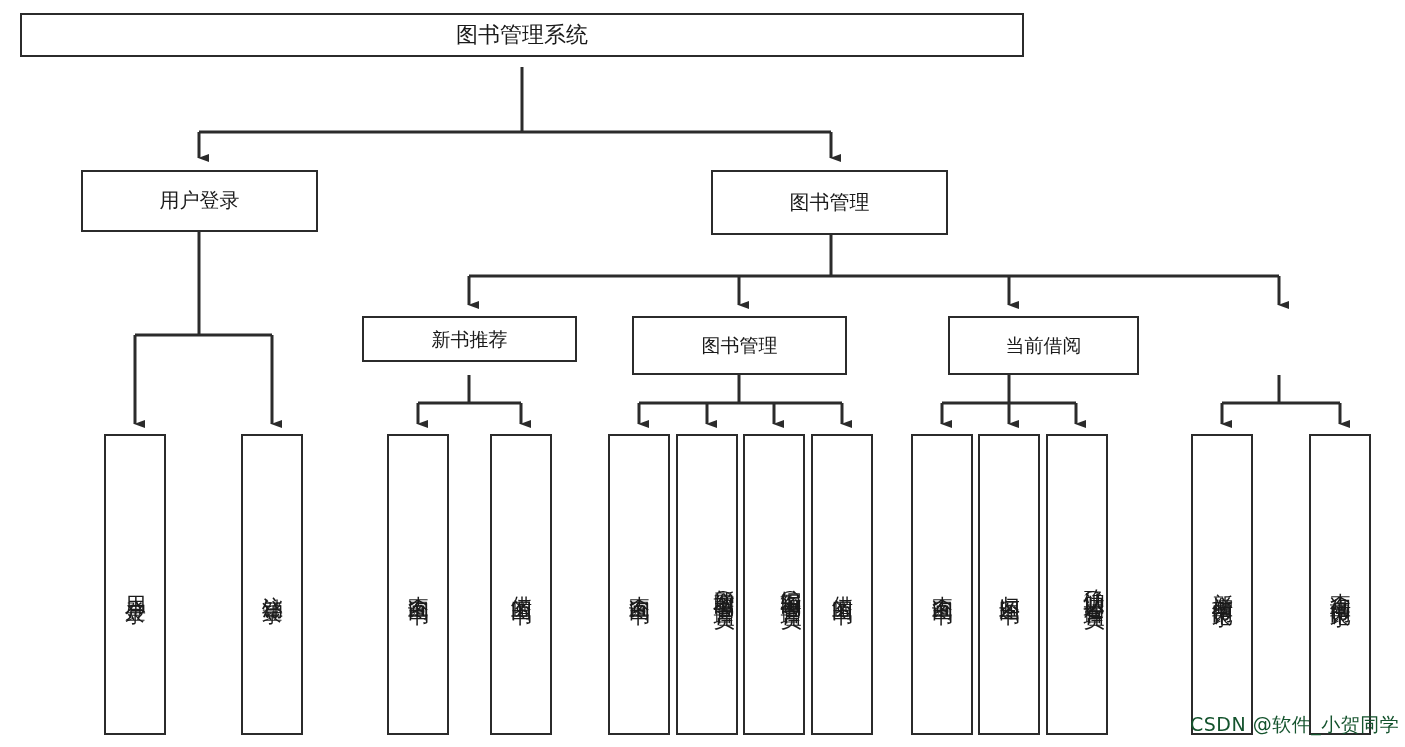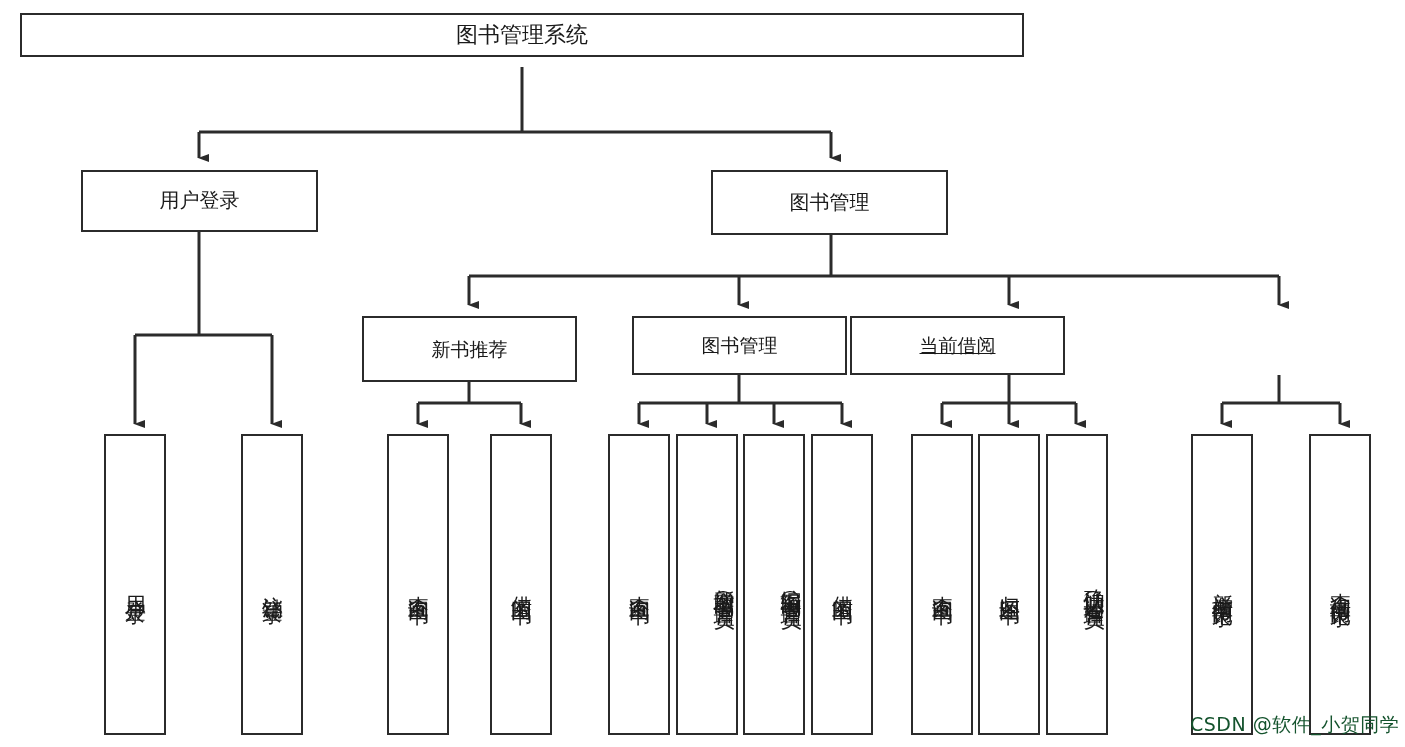--- a/index.html
+++ b/index.html
@@ -125,27 +125,27 @@
     <span>图书管理系统</span>
   </div>
 
   <div class="node mid" style="left:81px; top:170px; width:237px; height:62px;">
     <span>用户登录</span>
   </div>
   <div class="node mid" style="left:711px; top:170px; width:237px; height:65px;text-align:center;">
     <span>图书管理</span>
   </div>
 
-  <div class="node sub" style="left:362px; top:316px; width:215px; height:66px;text-align:center;">
+  <div class="node sub" style="left:362px; top:316px; width:215px; height:46px;text-align:center;">
     <span>新书推荐</span>
   </div>
   <div class="node sub" style="left:632px; top:316px; width:215px; height:59px;">
     <span>图书管理</span>
   </div>
-  <div class="node sub" style="left:850px; top:316px; width:215px; height:59px;text-decoration:underline;">
+  <div class="node sub" style="left:948px; top:316px; width:191px; height:59px;">
     <span>当前借阅</span>
   </div>
 
   <div class="node leaf" style="left:104px; top:434px; width:62px; height:301px;">
     <span>用户登录</span>
   </div>
   <div class="node leaf" style="left:241px; top:434px; width:62px; height:301px;">
     <span>注销登录</span>
   </div>
 

